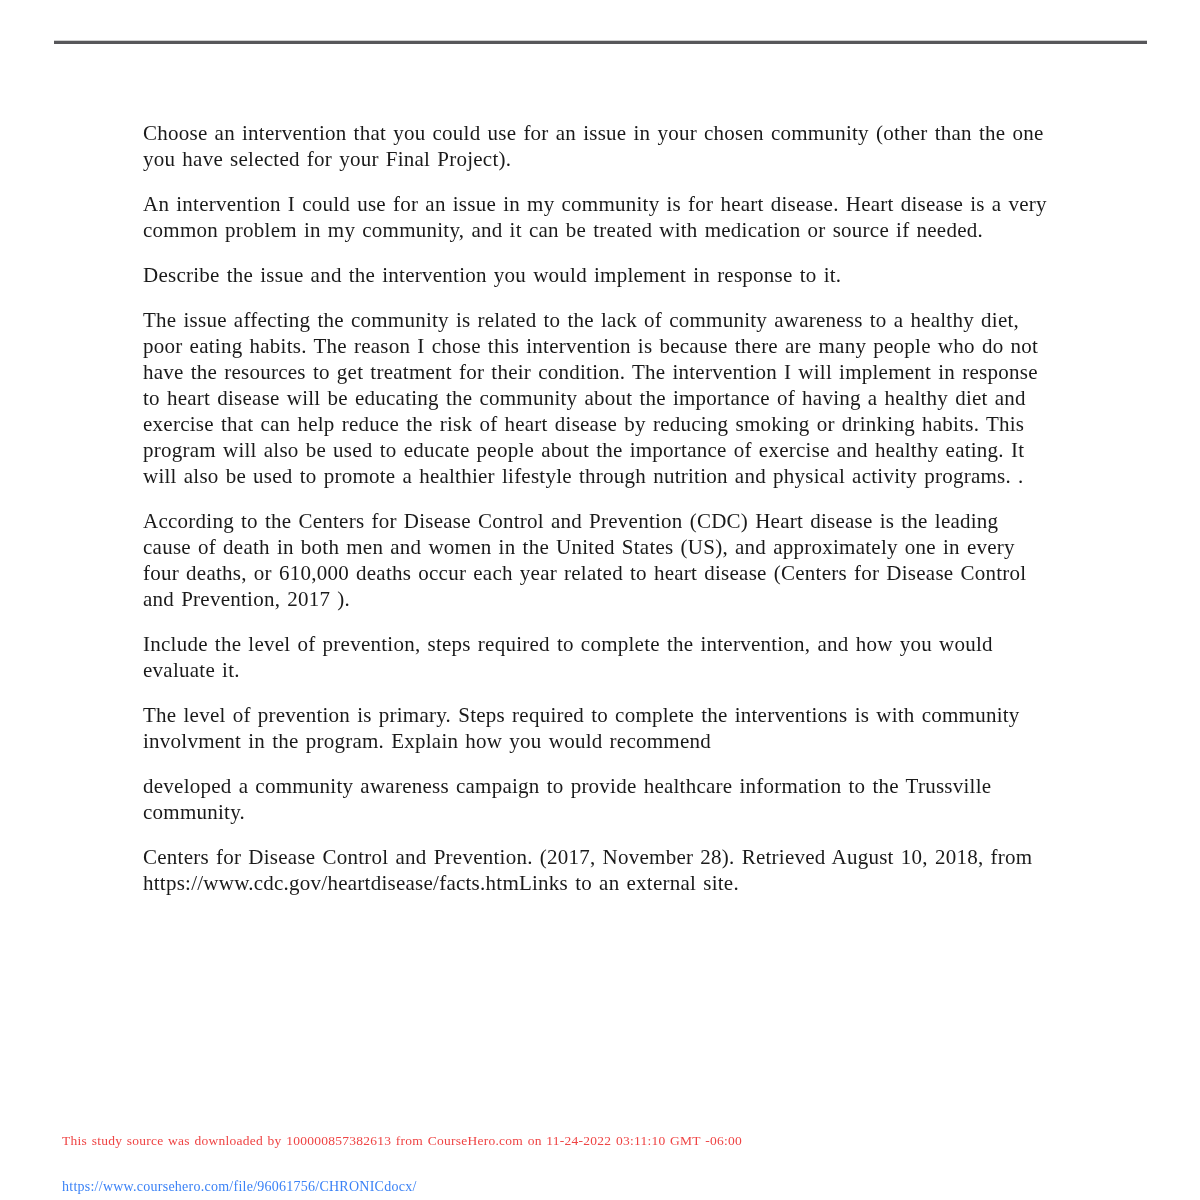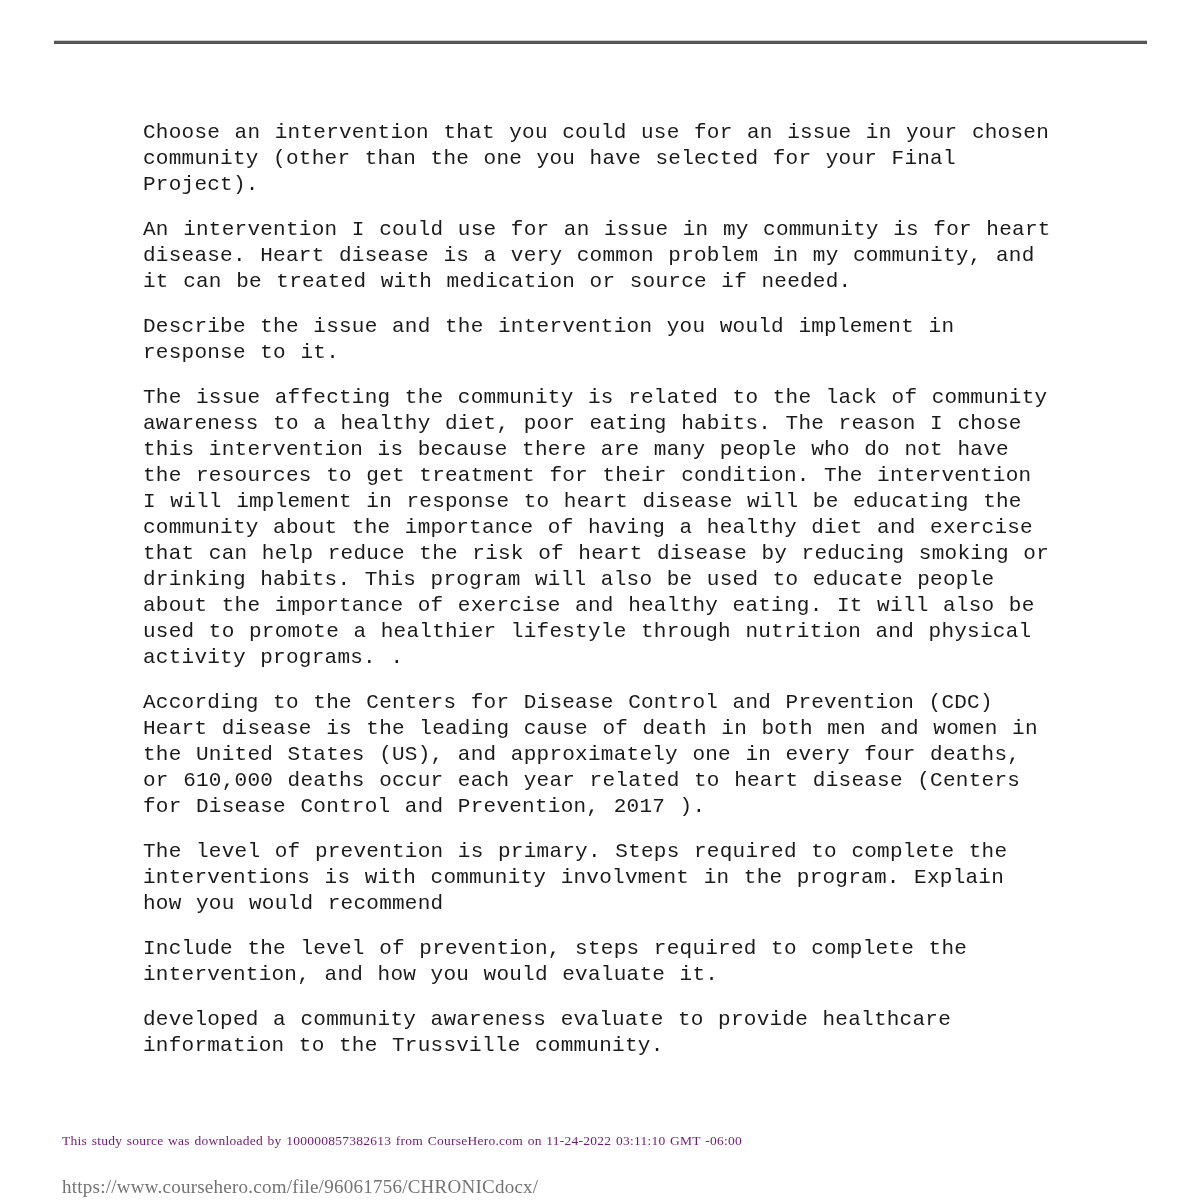--- a/index.html
+++ b/index.html
@@ -23,43 +23,42 @@
   .content {
     position: absolute;
     left: 143px;
     top: 120px;
     width: 908px;
     font-size: 21px;
     line-height: 26px;
     color: #1a1a1a;
     letter-spacing: 0.25px;
     word-spacing: 1.6px;
-    font-family: Liberation Mono, monospace;
   }
   .content p {
     margin: 0 0 19px 0;
   }
   .footer-note {
     position: absolute;
     left: 62px;
     top: 1133px;
     font-size: 13.5px;
     line-height: 16px;
-    color: #701a75;
+    color: #ef4444;
     letter-spacing: 0.25px;
     word-spacing: 1px;
     text-align: right;
   }
   .footer-url {
     position: absolute;
     left: 62px;
     top: 1179px;
-    font-size: 19px;
+    font-size: 14px;
     line-height: 16px;
-    color: #737373;
+    color: #3b82f6;
     letter-spacing: 0.25px;
   }
 </style>
 </head>
 <body>
 
 <div class="page">
 
   <div class="top-rule"></div>
 
@@ -69,26 +68,27 @@
 
       <p>An intervention I could use for an issue in my community is for heart disease. Heart disease is a very common problem in my community, and it can be treated with medication or source if needed.</p>
 
       <p>Describe the issue and the intervention you would implement in response to it.</p>
 
       <p>The issue affecting the community is related to the lack of community awareness to a healthy diet, poor eating habits. The reason I chose this intervention is because there are many people who do not have the resources to get treatment for their condition. The intervention I will implement in response to heart disease will be educating the community about the importance of having a healthy diet and exercise that can help reduce the risk of heart disease by reducing smoking or drinking habits. This program will also be used to educate people about the importance of exercise and healthy eating. It will also be used to promote a healthier lifestyle through nutrition and physical activity programs. .</p>
 
 
       <p>According to the Centers for Disease Control and Prevention (CDC) Heart disease is the leading cause of death in both men and women in the United States (US), and approximately one in every four deaths, or 610,000 deaths occur each year related to heart disease (Centers for Disease Control and Prevention, 2017 ).</p>
 
+      <p>Include the level of prevention, steps required to complete the intervention, and how you would evaluate it.</p>
+
       <p>The level of prevention is primary. Steps required to complete the interventions is with community involvment in the program. Explain how you would recommend</p>
 
-      <p>Include the level of prevention, steps required to complete the intervention, and how you would evaluate it.</p>
-
-      <p>developed a community awareness evaluate to provide healthcare information to the Trussville community.</p>
+      <p>developed a community awareness campaign to provide healthcare information to the Trussville community.</p>
 
 
+      <p>Centers for Disease Control and Prevention. (2017, November 28). Retrieved August 10, 2018, from https://www.cdc.gov/heartdisease/facts.htmLinks to an external site.</p>
     </div>
 
   <div class="footer-note">This study source was downloaded by 100000857382613 from CourseHero.com on 11-24-2022 03:11:10 GMT -06:00</div>
 
   <div class="footer-url">https://www.coursehero.com/file/96061756/CHRONICdocx/</div>
 
 </div>
 
 </body></html>

